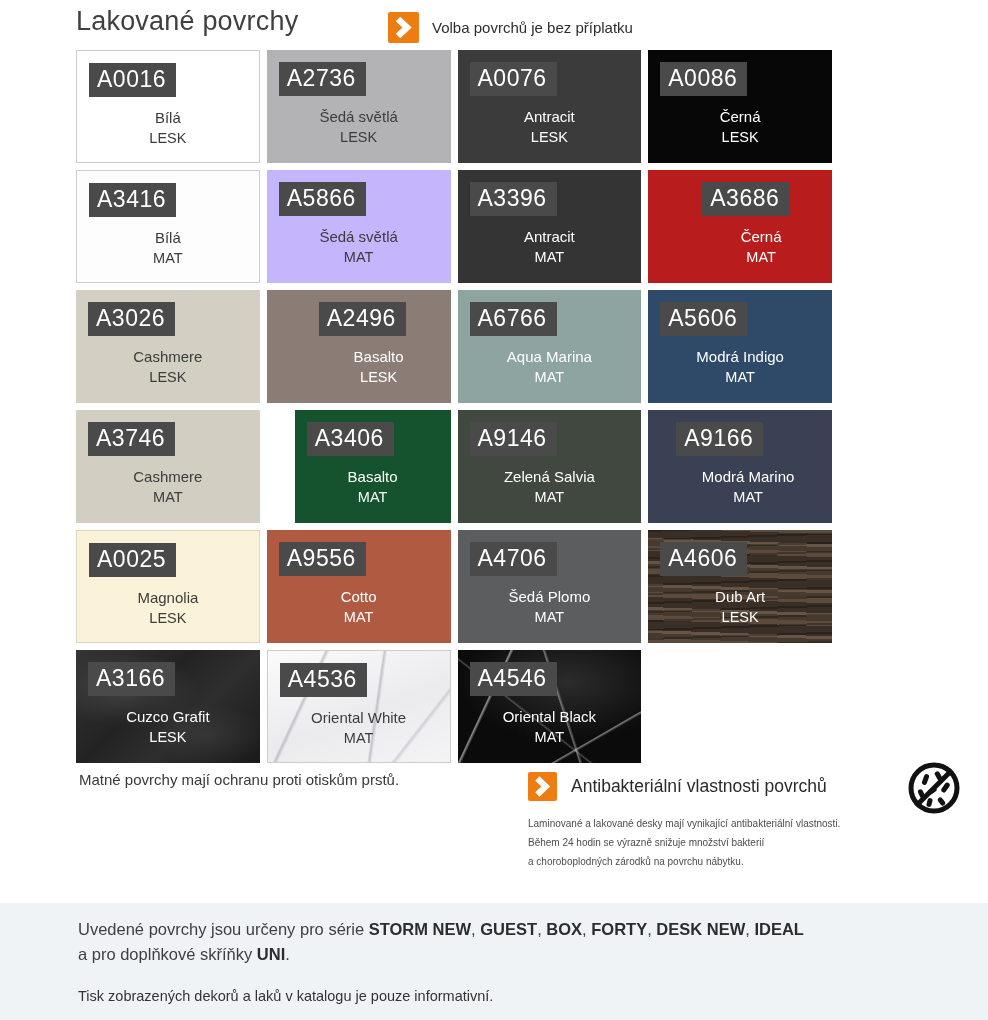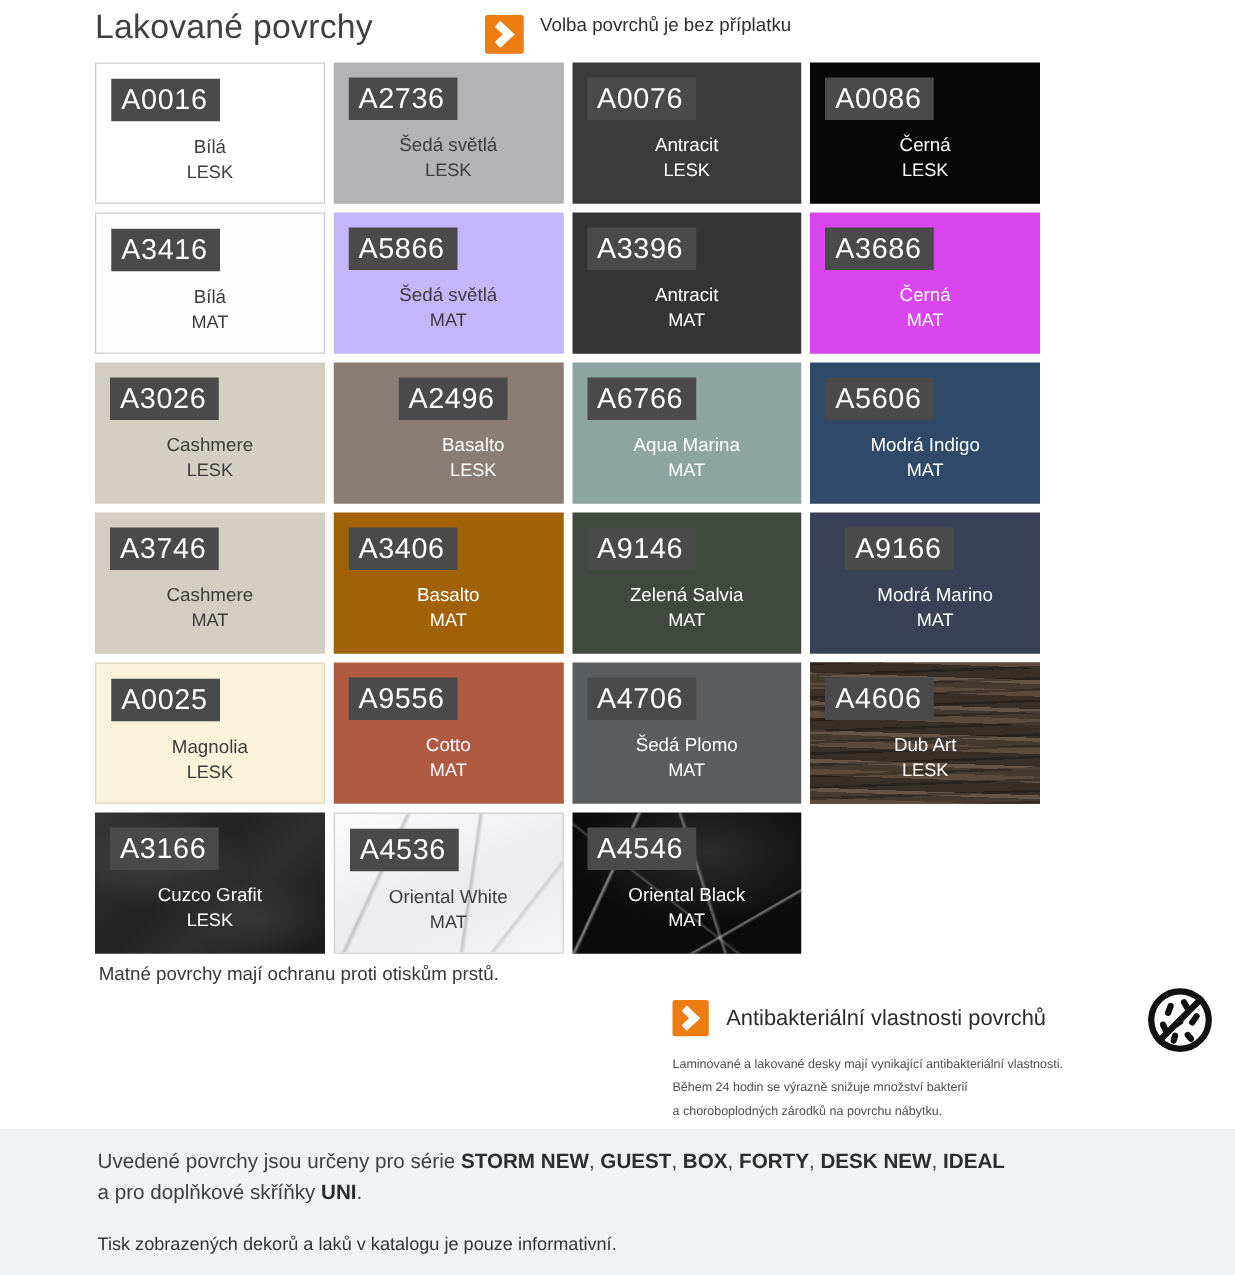--- a/index.html
+++ b/index.html
@@ -6,21 +6,21 @@
   body{
     width:988px;height:1020px;position:relative;background:#ffffff;
     font-family:"Liberation Sans","DejaVu Sans",sans-serif;
     -webkit-font-smoothing:antialiased;overflow:hidden;color:#3c3c3c;
   }
   
   .page-title{
     position:absolute;left:76px;top:6px;font-size:27px;font-weight:normal;
     color:#404040;letter-spacing:.2px;margin:0;
   }
-  .banner{position:absolute;left:388px;top:12px;display:flex;align-items:flex-start;gap:13px;}
+  .banner{position:absolute;left:388px;top:12px;display:flex;align-items:center;gap:13px;}
   .chev-box{width:31px;height:31px;background:var(--accent,#ee7d11);border-radius:2px;
     display:flex;align-items:center;justify-content:center;flex:0 0 auto;}
   .banner-text{font-size:15px;color:#2e2e2e;}
   
   .grid{
     position:absolute;left:76px;top:50px;width:756px;
     display:grid;grid-template-columns:repeat(4,1fr);gap:7px;
   }
   .swatch{
     height:113px;box-sizing:border-box;position:relative;
@@ -56,21 +56,21 @@
   .tex-marble-black{
     background:
       linear-gradient(115deg, rgba(0,0,0,0) 22%, rgba(255,255,255,.55) 22.6%, rgba(0,0,0,0) 23.8%),
       linear-gradient(72deg, rgba(0,0,0,0) 55%, rgba(255,255,255,.4) 55.6%, rgba(0,0,0,0) 56.8%),
       linear-gradient(150deg, rgba(0,0,0,0) 76%, rgba(255,255,255,.45) 76.6%, rgba(0,0,0,0) 77.8%),
       linear-gradient(38deg, rgba(0,0,0,0) 40%, rgba(255,255,255,.25) 40.5%, rgba(0,0,0,0) 41.5%),
       radial-gradient(ellipse 80% 70% at 60% 28%, #2c2c2c, #0b0b0b 75%);
   }
   
   .matte-note{position:absolute;left:79px;top:771px;font-size:15px;color:#393939;}
-  .anti{position:absolute;left:528px;top:800px;width:430px;margin-left:10px;}
+  .anti{position:absolute;left:528px;top:772px;width:430px;}
   .anti-head{display:flex;align-items:center;gap:14px;}
   .anti-head .chev-box{width:29px;height:29px;}
   .anti-title{font-size:17.5px;color:#2b2b2b;}
   .anti-lines{margin-top:13px;font-size:10px;line-height:19px;color:#4d4d4d;}
   .bacteria{position:absolute;right:-4px;top:-12px;}
   
   .footer{
     position:absolute;left:0;top:903px;width:988px;height:117px;
     background:var(--footer-bg,#f0f3f6);box-sizing:border-box;padding:14px 0 0 78px;
   }
@@ -121,21 +121,21 @@
     <div class="swatch" style="background: #c4b5fd; color: rgb(60, 60, 60);">
       <span class="code">A5866</span>
       <span class="sname">Šedá světlá</span>
       <span class="sfinish">MAT</span>
     </div>
     <div class="swatch" style="background: rgb(52, 52, 52); color: rgb(255, 255, 255);">
       <span class="code">A3396</span>
       <span class="sname">Antracit</span>
       <span class="sfinish">MAT</span>
     </div>
-    <div class="swatch" style="background: #d946ef; color: rgb(255, 255, 255);">
+    <div class="swatch" style="background: #b91c1c; color: rgb(255, 255, 255); padding-left: 42px;">
       <span class="code">A3686</span>
       <span class="sname">Černá</span>
       <span class="sfinish">MAT</span>
     </div>
     <div class="swatch" style="background: rgb(211, 207, 195); color: rgb(60, 60, 60);">
       <span class="code">A3026</span>
       <span class="sname">Cashmere</span>
       <span class="sfinish">LESK</span>
     </div>
     <div class="swatch" style="background: rgb(139, 125, 117); color: rgb(255, 255, 255); padding-left: 40px;">
@@ -151,21 +151,21 @@
     <div class="swatch" style="background: rgb(46, 74, 104); color: rgb(255, 255, 255);">
       <span class="code">A5606</span>
       <span class="sname">Modrá Indigo</span>
       <span class="sfinish">MAT</span>
     </div>
     <div class="swatch" style="background: rgb(210, 206, 194); color: rgb(60, 60, 60);">
       <span class="code">A3746</span>
       <span class="sname">Cashmere</span>
       <span class="sfinish">MAT</span>
     </div>
-    <div class="swatch" style="background: #a16207; color: rgb(255, 255, 255);">
+    <div class="swatch" style="background: #14532d; color: rgb(255, 255, 255); margin-left: 28px;">
       <span class="code">A3406</span>
       <span class="sname">Basalto</span>
       <span class="sfinish">MAT</span>
     </div>
     <div class="swatch" style="background: rgb(64, 72, 63); color: rgb(255, 255, 255);">
       <span class="code">A9146</span>
       <span class="sname">Zelená Salvia</span>
       <span class="sfinish">MAT</span>
     </div>
     <div class="swatch" style="background: rgb(59, 65, 84); color: rgb(255, 255, 255); padding-left: 16px;">

